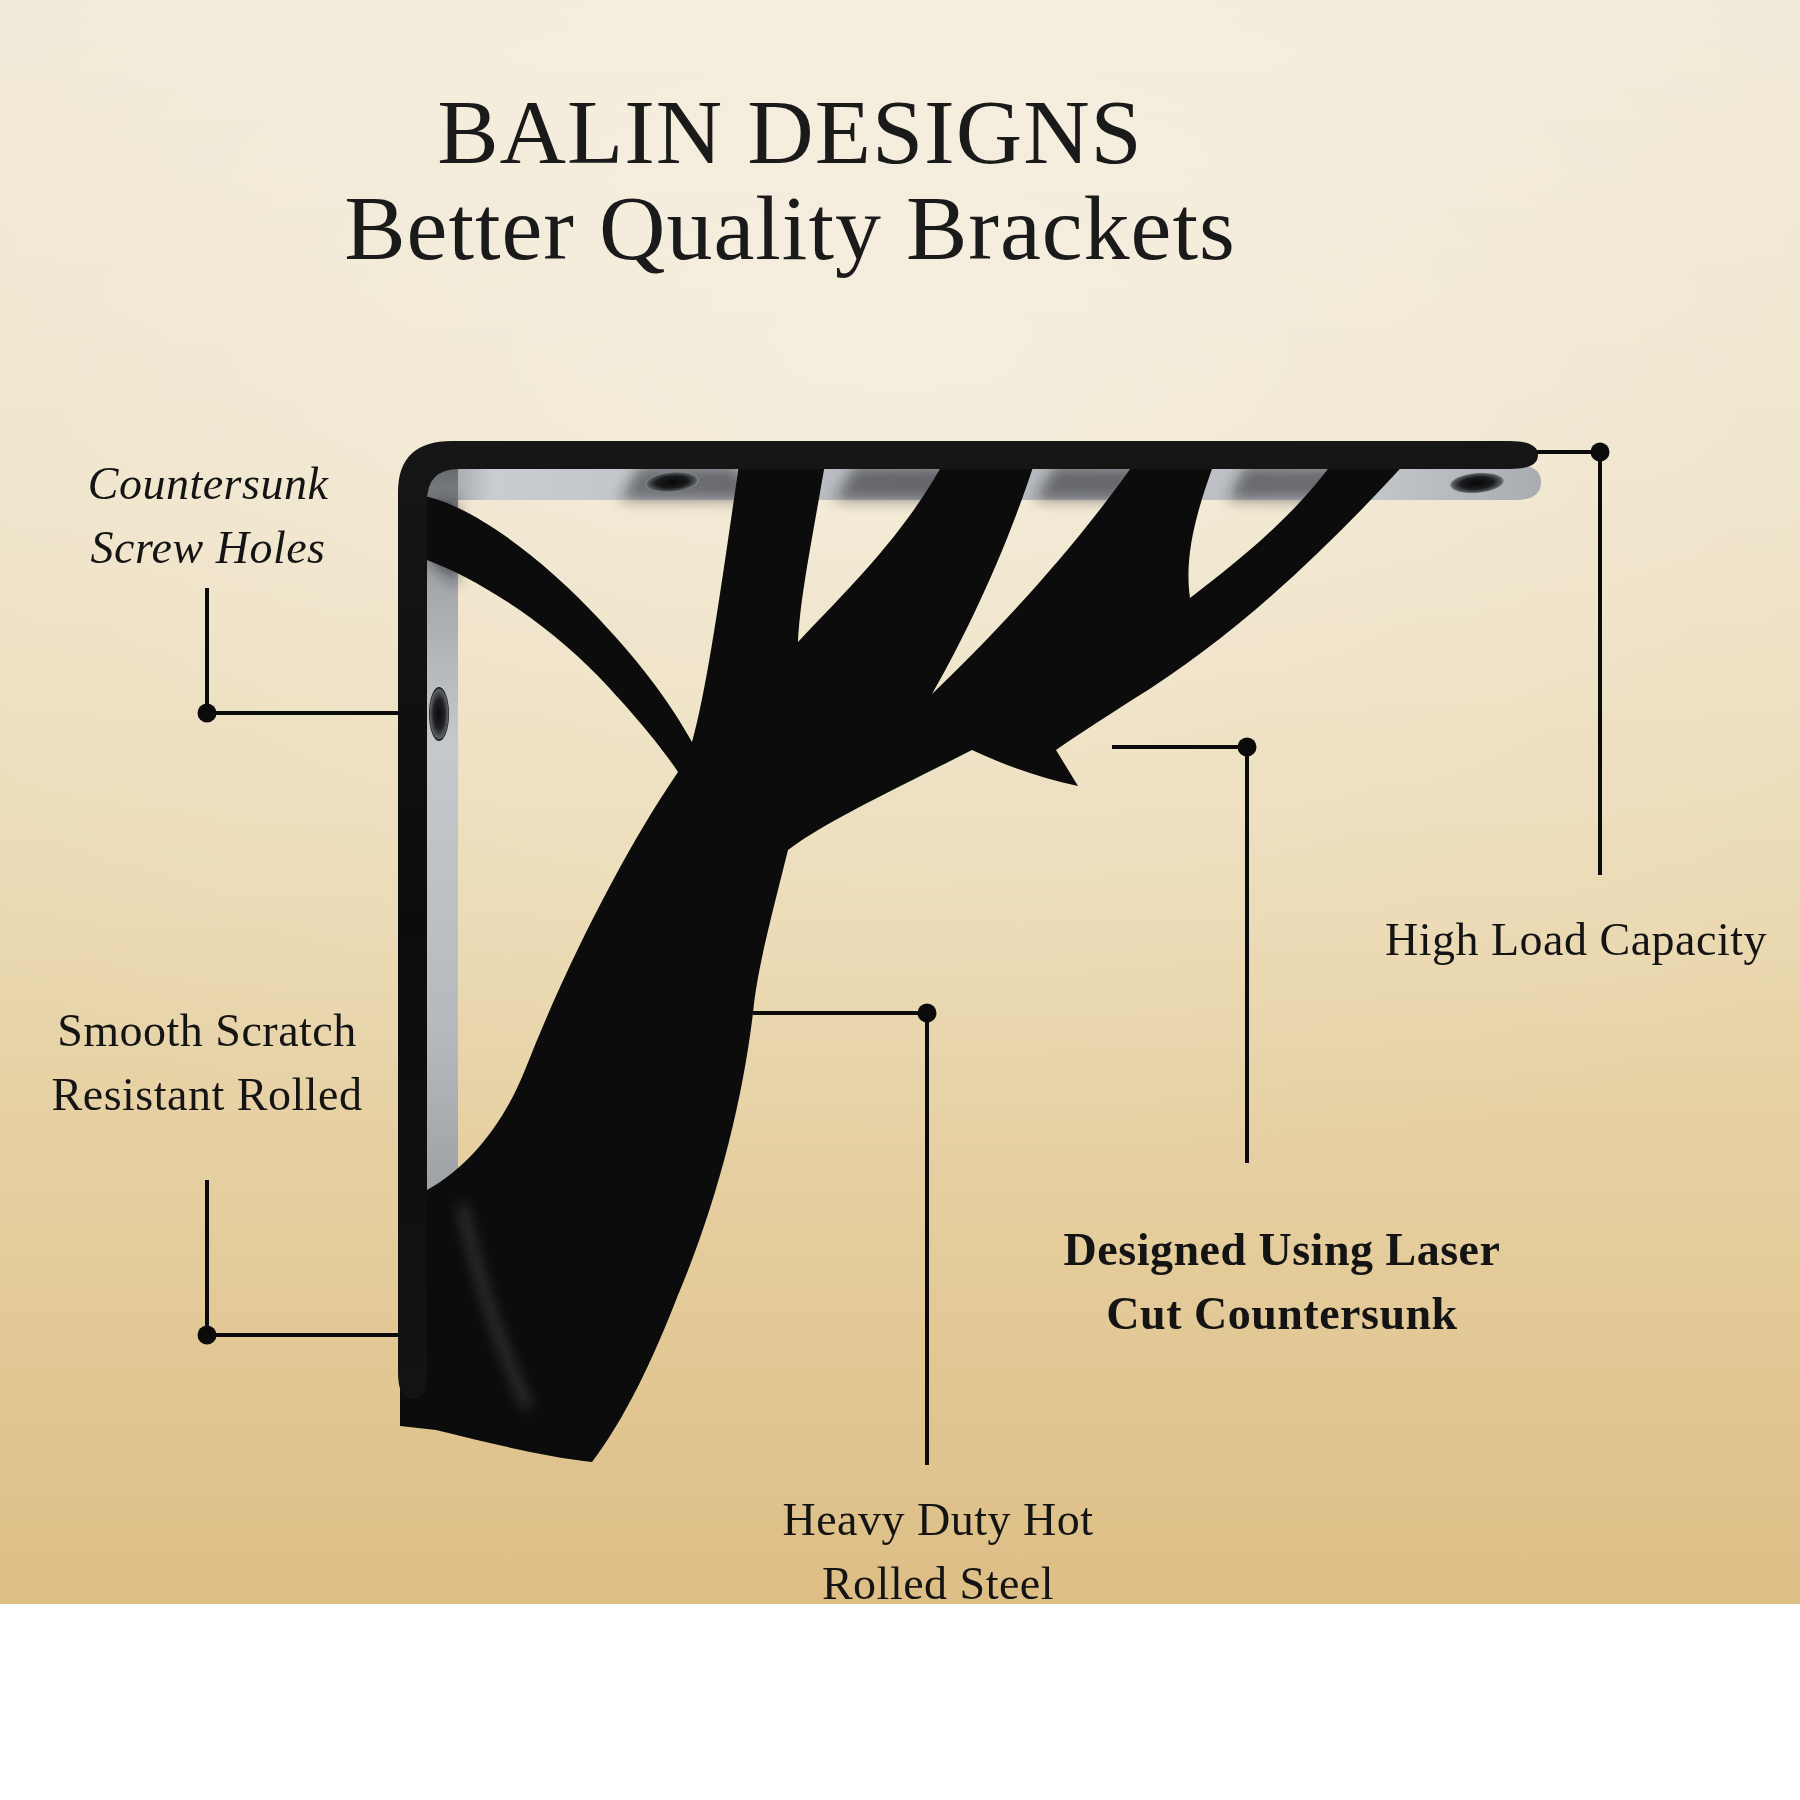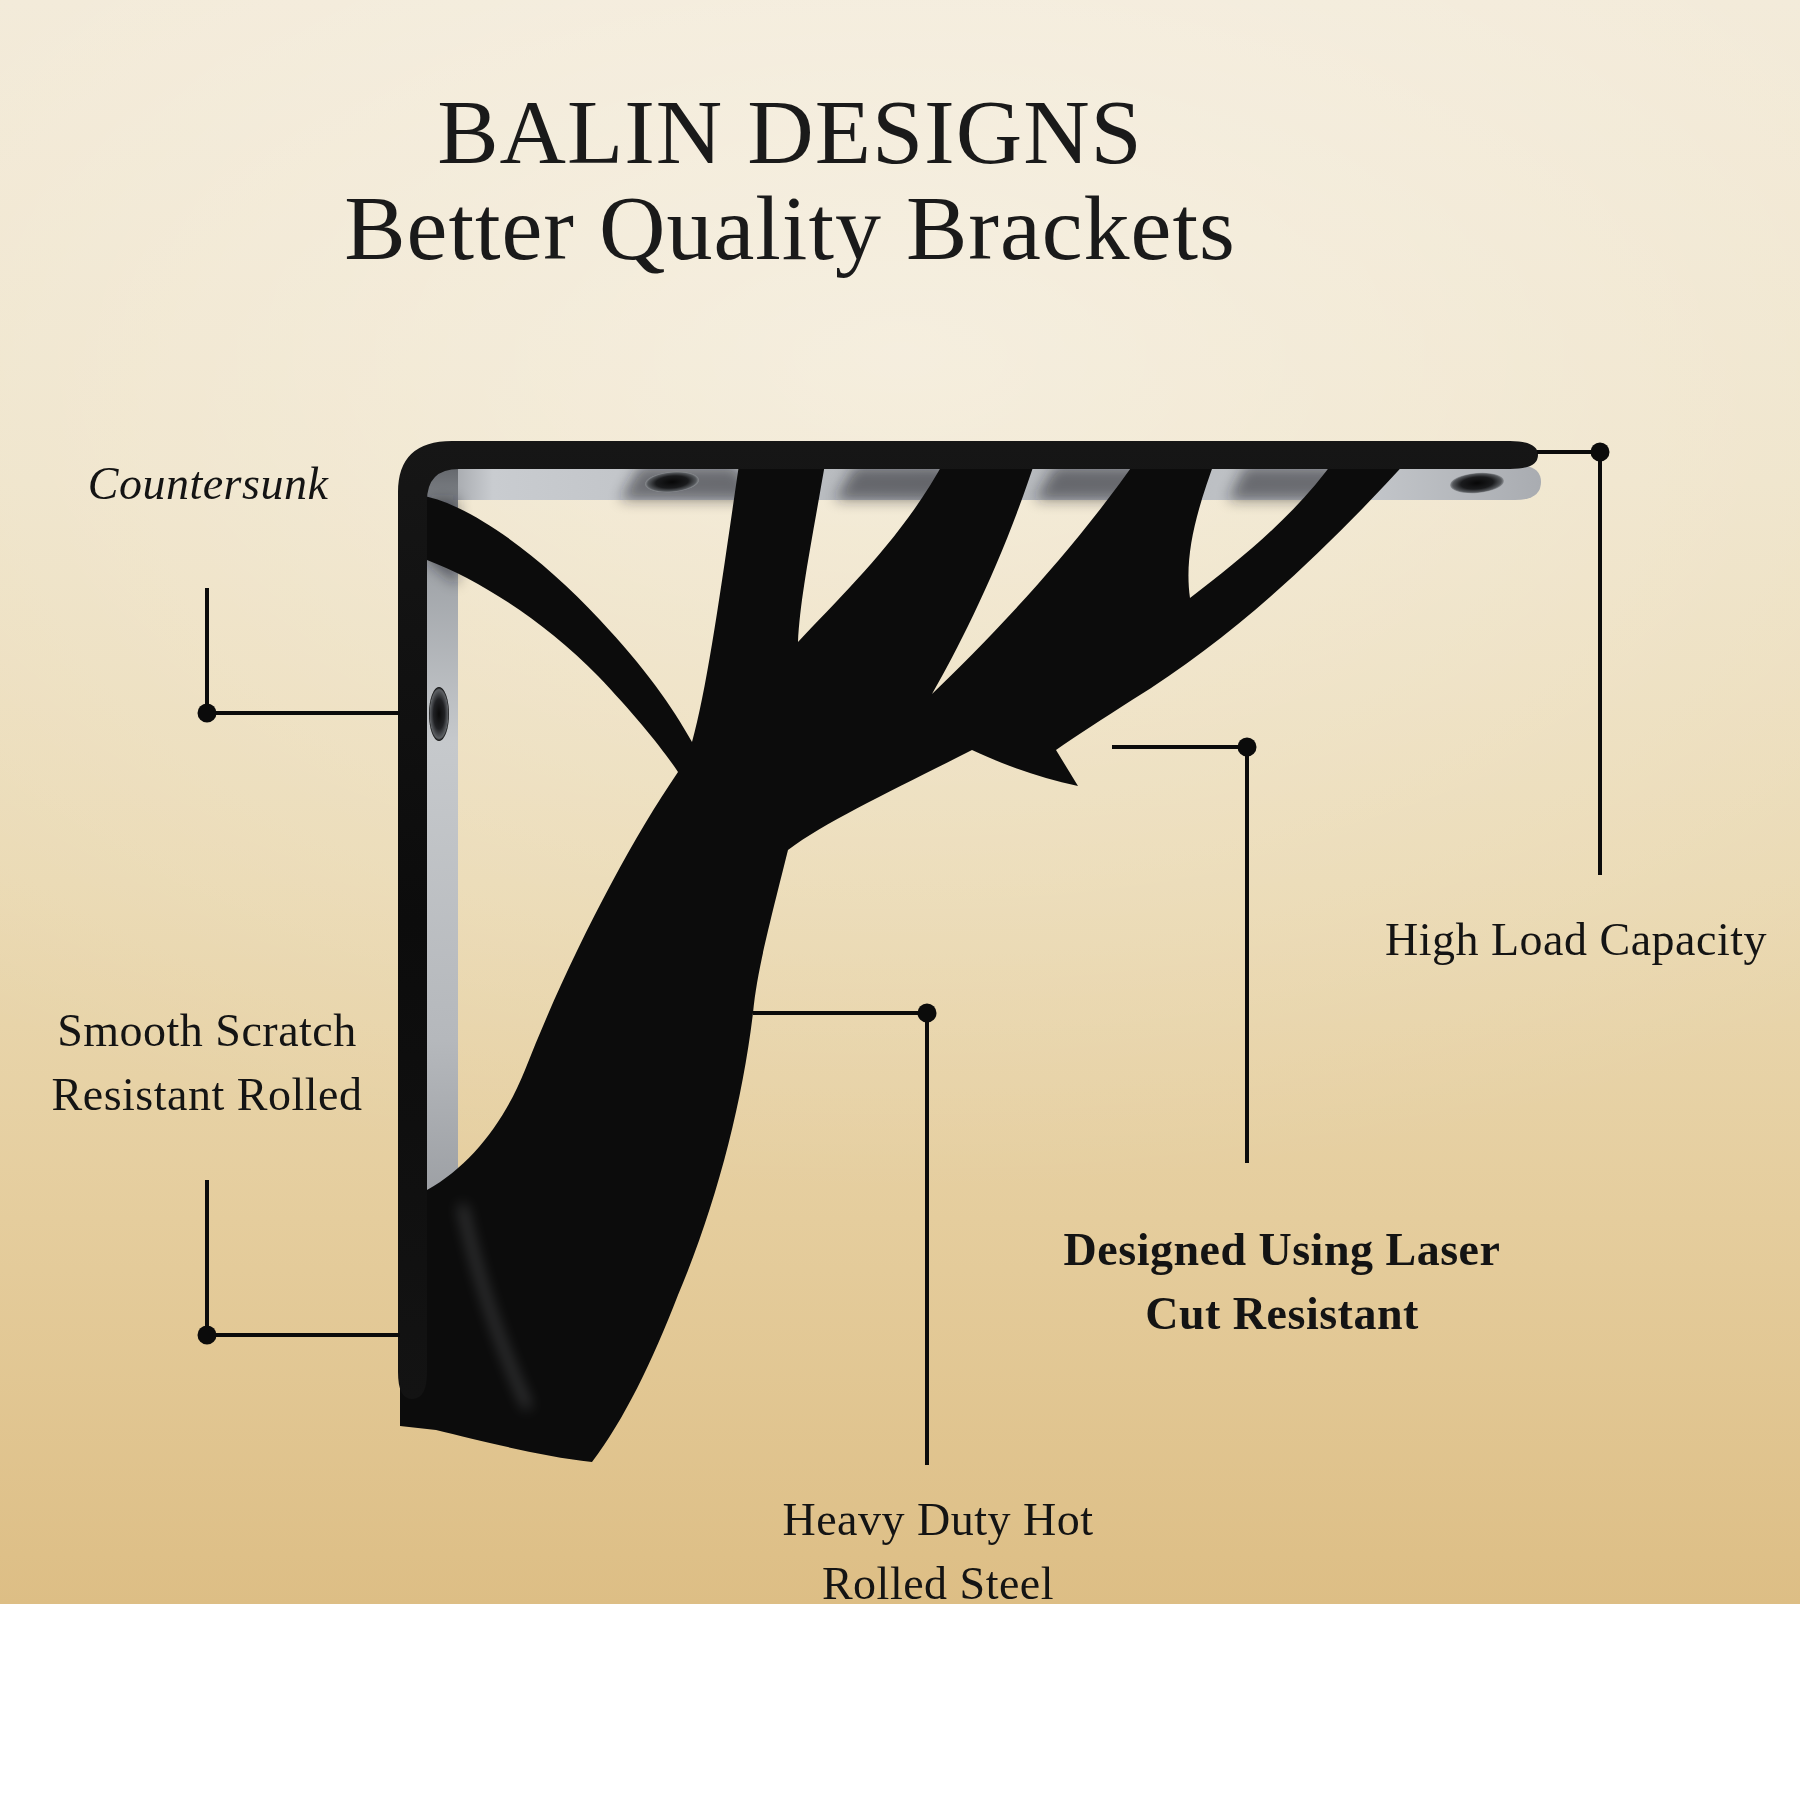--- a/index.html
+++ b/index.html
@@ -148,34 +148,35 @@
   <div class="line" style="left:1112px;top:745px;width:137px;height:4px;"></div>
   <div class="line" style="left:1245px;top:747px;width:4px;height:416px;"></div>
   <div class="dot" style="left:1247px;top:747px;"></div>
 
   <div class="line" style="left:753px;top:1011px;width:176px;height:4px;"></div>
   <div class="line" style="left:925px;top:1013px;width:4px;height:452px;"></div>
   <div class="dot" style="left:927px;top:1013px;"></div>
 
   <div class="callout" style="left:208px;top:452px;font-style:italic;">
     <div>Countersunk</div>
+    <div>Screw Holes</div>
   </div>
 
   <div class="callout" style="left:207px;top:999px;">
     <div>Smooth Scratch</div>
     <div>Resistant Rolled</div>
   </div>
 
   <div class="callout" style="left:1576px;top:908px;">
     <div>High Load Capacity</div>
   </div>
 
   <div class="callout" style="left:1282px;top:1218px;font-weight:bold;">
     <div>Designed Using Laser</div>
-    <div>Cut Resistant</div>
+    <div>Cut Countersunk</div>
   </div>
 
   <div class="callout" style="left:938px;top:1488px;">
     <div>Heavy Duty Hot</div>
     <div>Rolled Steel</div>
   </div>
 
 </div>
 
 </body></html>

